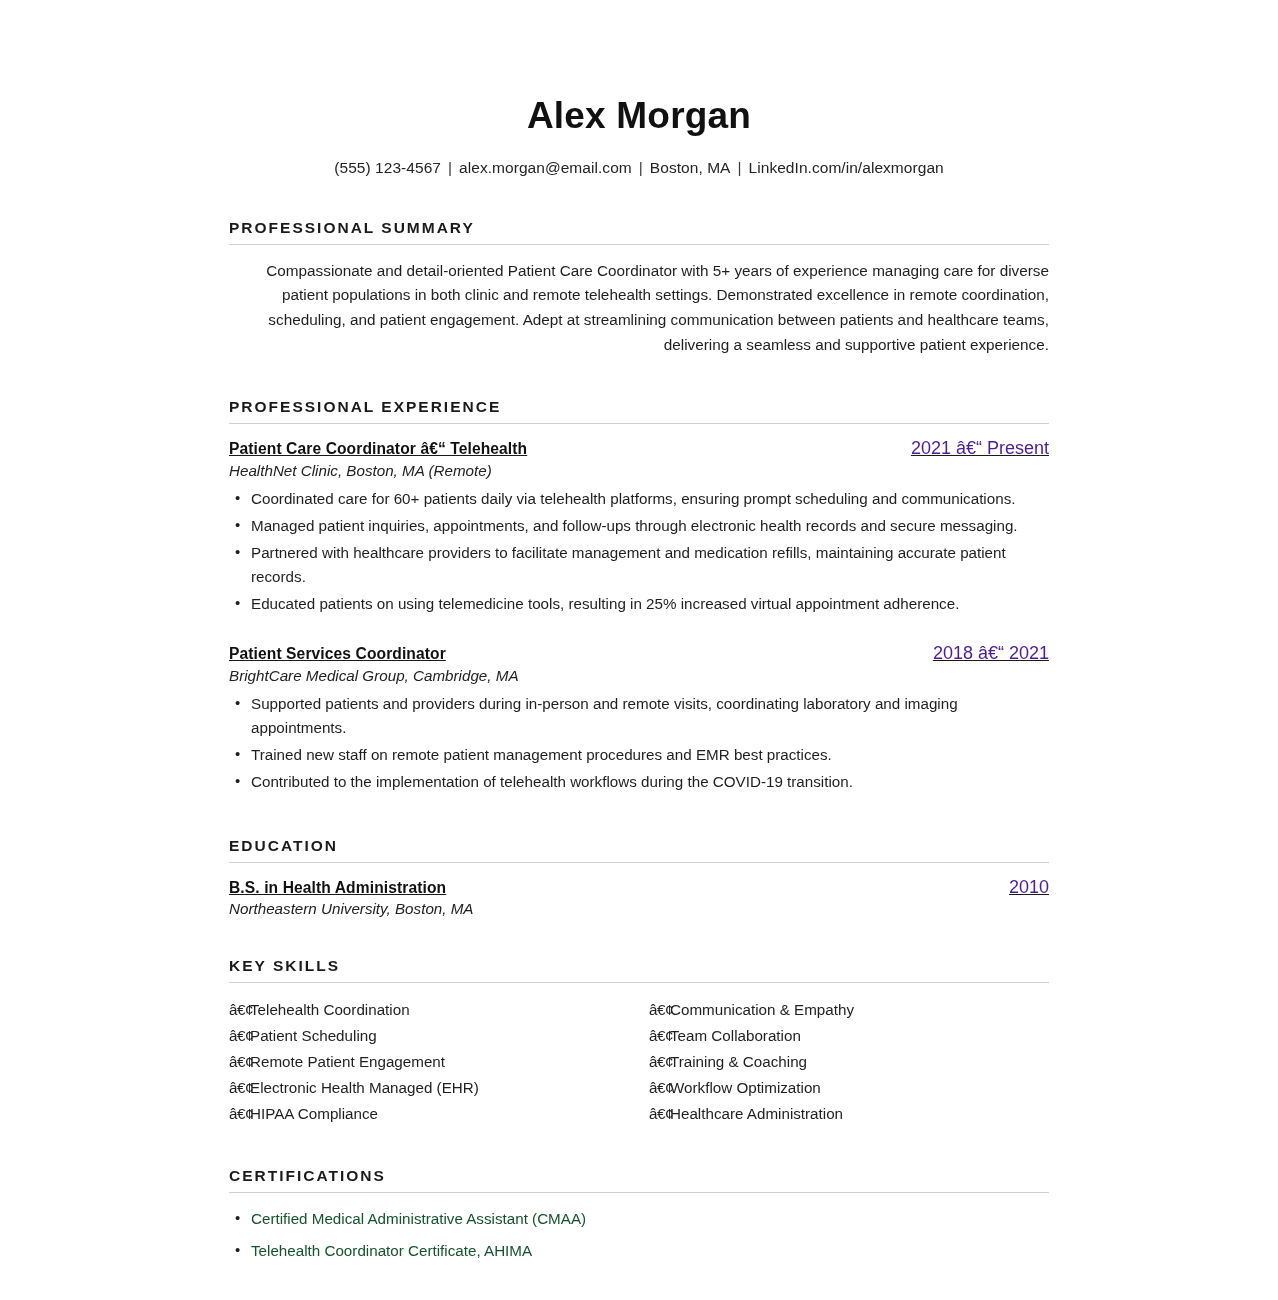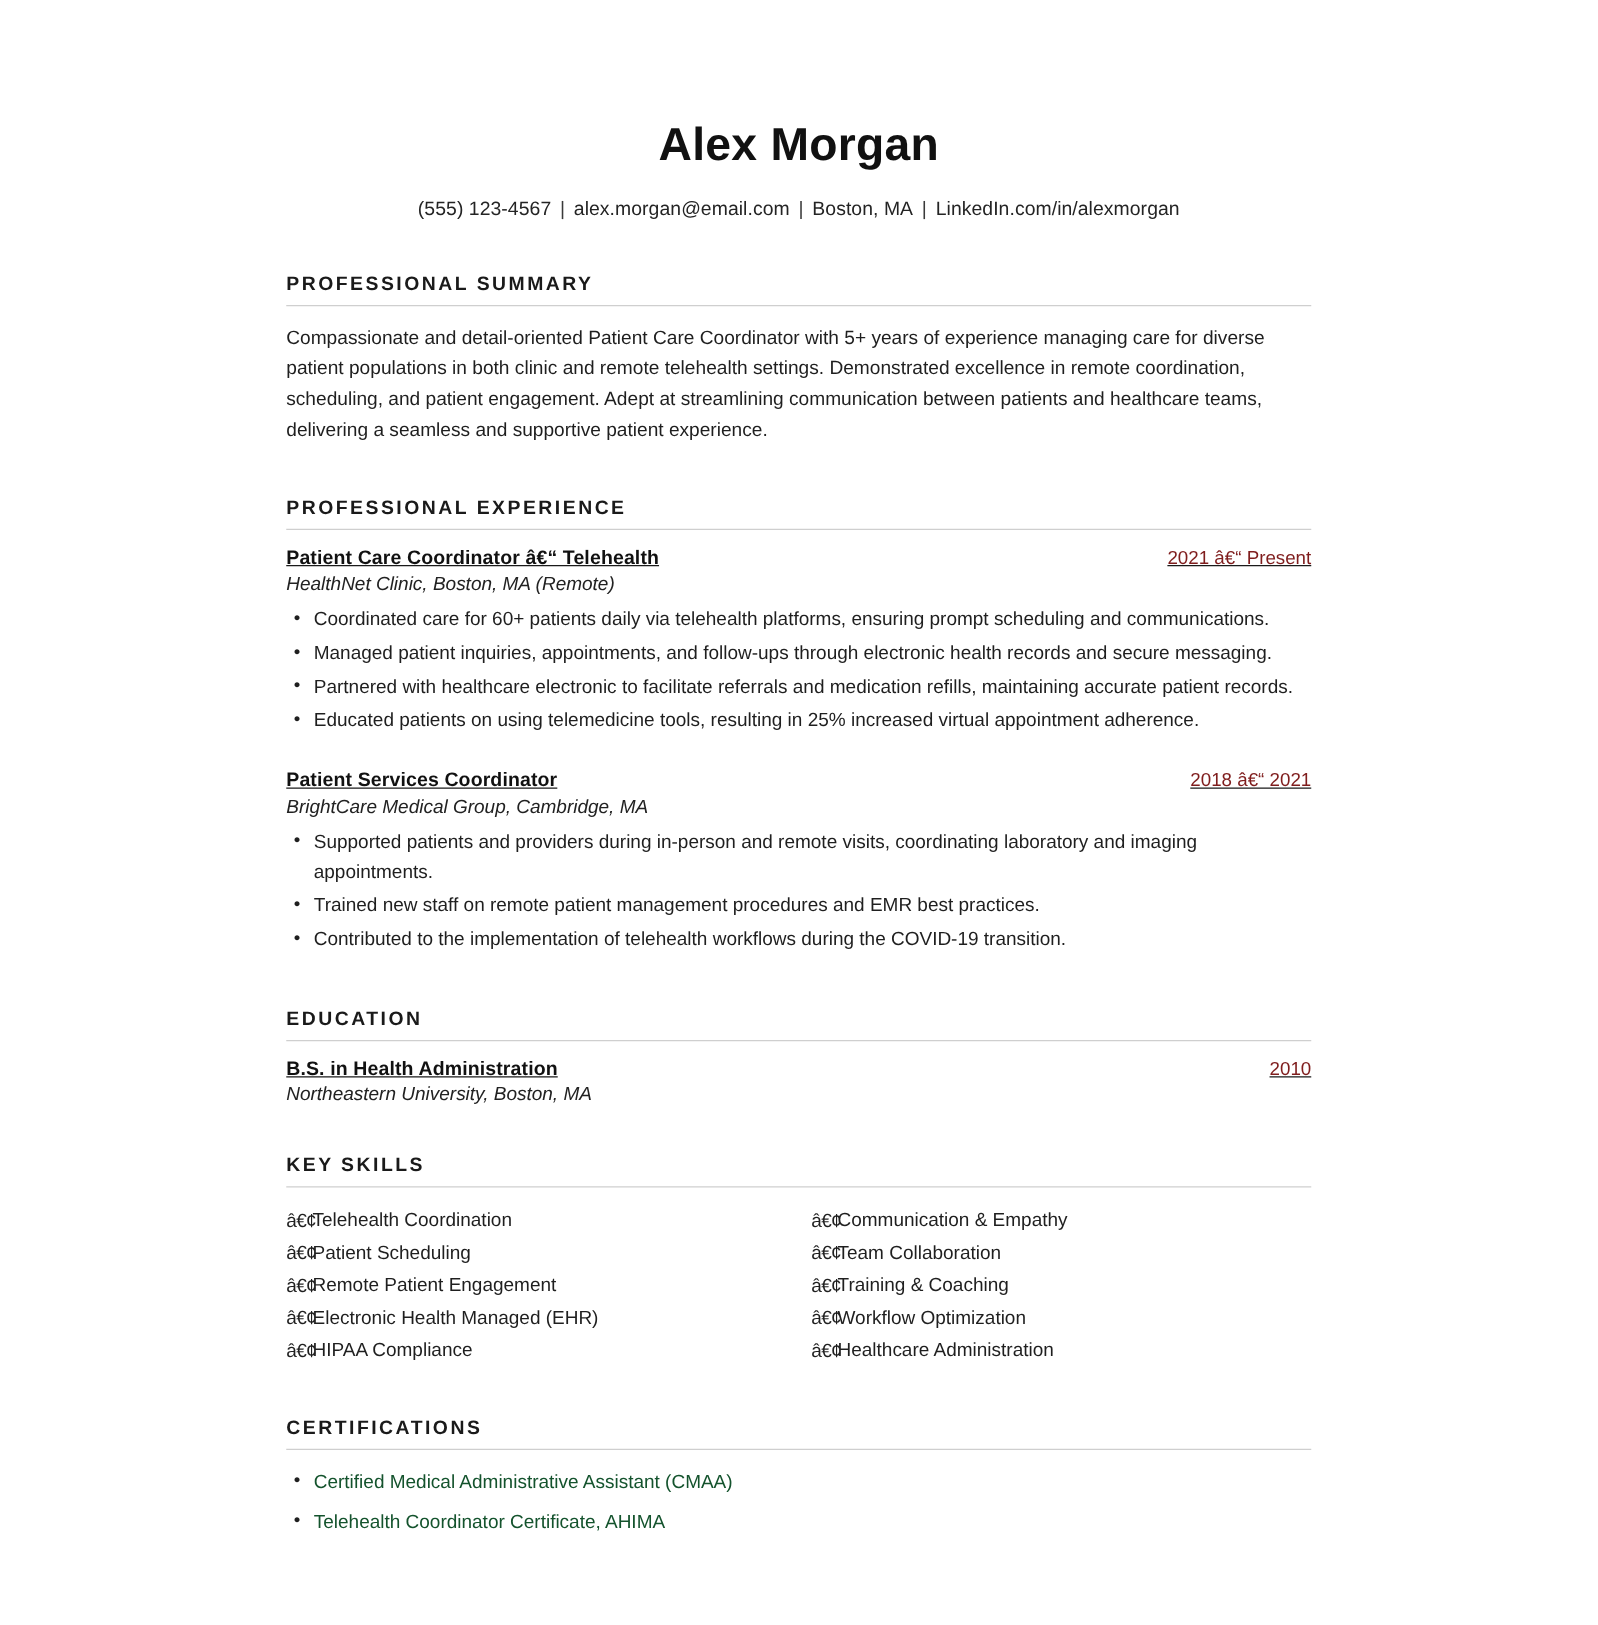--- a/index.html
+++ b/index.html
@@ -73,43 +73,43 @@
     width: 100%;
     margin: 0 0 14px 0;
   }
 
   
   .summary {
     font-size: 15.3px;
     line-height: 1.62;
     color: #1f1f1f;
     margin: 0;
-    text-align: left;
+    text-align: right;
   }
 
   .gap-section { height: 40px; }
   .gap-entry { height: 24px; }
 
   
   .entry-head {
     display: flex;
     justify-content: space-between;
     align-items: baseline;
     width: 100%;
     text-decoration: underline;
   }
   .entry-title {
     font-size: 15.6px;
     font-weight: bold;
     color: #111111;
     letter-spacing: 0.1px;
   }
   .entry-date {
-    font-size: 15px;
-    color: #7f1d1d;
+    font-size: 18px;
+    color: #4c1d95;
     white-space: nowrap;
     padding-left: 16px;
   }
   .entry-sub {
     font-size: 15.2px;
     font-style: italic;
     color: #222222;
     margin-top: 3px;
     margin-bottom: 8px;
   }
@@ -223,21 +223,21 @@
 
       <div>
         <div class="entry-head">
           <span class="entry-title">Patient Care Coordinator â€“ Telehealth</span>
           <span class="entry-date">2021 â€“ Present</span>
         </div>
         <div class="entry-sub">HealthNet Clinic, Boston, MA (Remote)</div>
         <ul class="bullets">
           <li>Coordinated care for 60+ patients daily via telehealth platforms, ensuring prompt scheduling and communications.</li>
           <li>Managed patient inquiries, appointments, and follow-ups through electronic health records and secure messaging.</li>
-          <li>Partnered with healthcare electronic to facilitate referrals and medication refills, maintaining accurate patient records.</li>
+          <li>Partnered with healthcare providers to facilitate management and medication refills, maintaining accurate patient records.</li>
           <li>Educated patients on using telemedicine tools, resulting in 25% increased virtual appointment adherence.</li>
         </ul>
       </div>
 
       <div class="gap-entry"></div>
 
       <div>
         <div class="entry-head">
           <span class="entry-title">Patient Services Coordinator</span>
           <span class="entry-date">2018 â€“ 2021</span>

